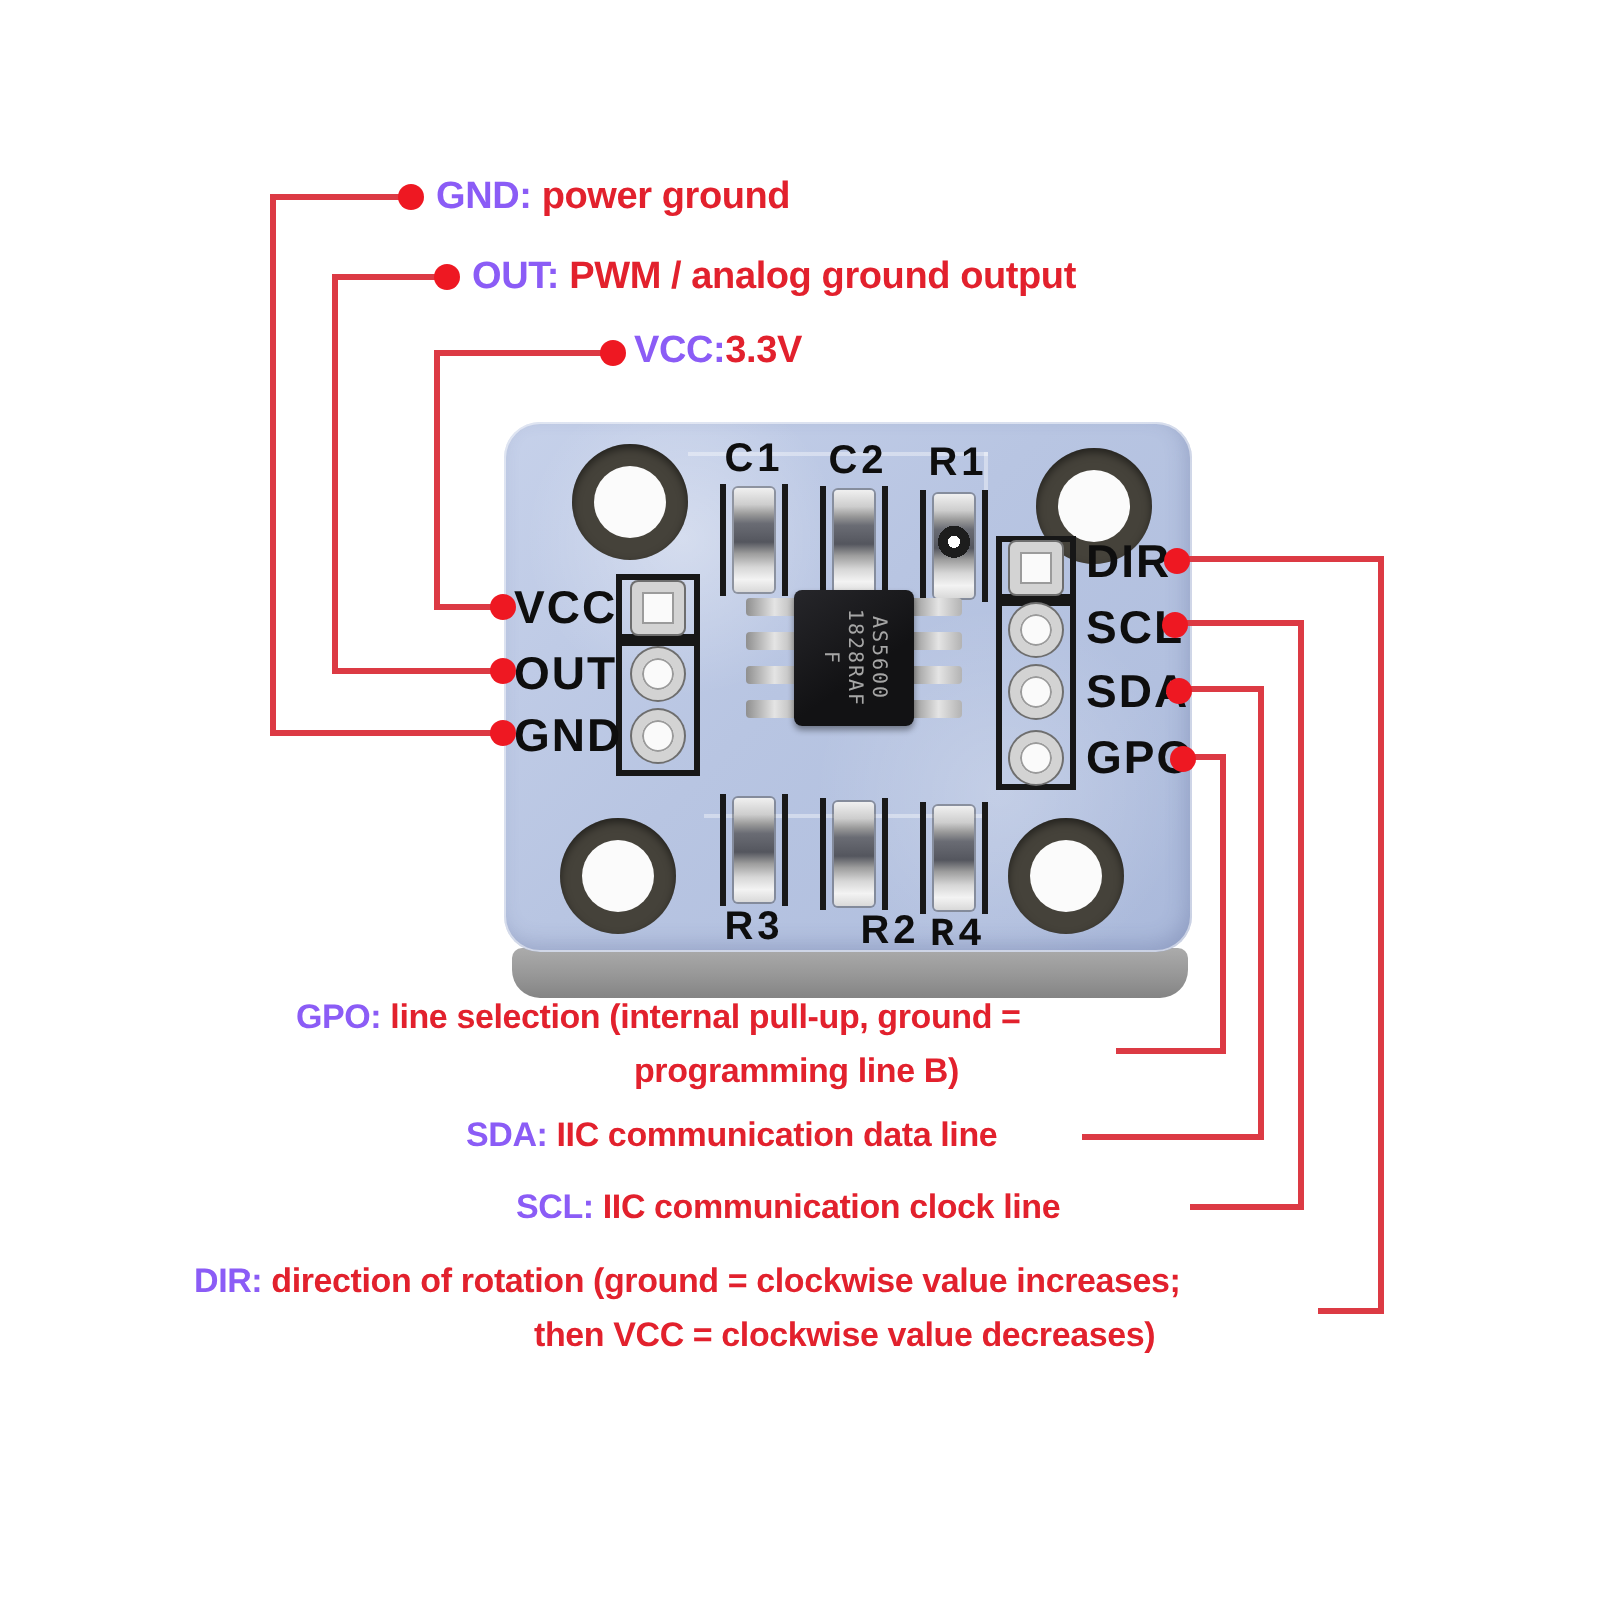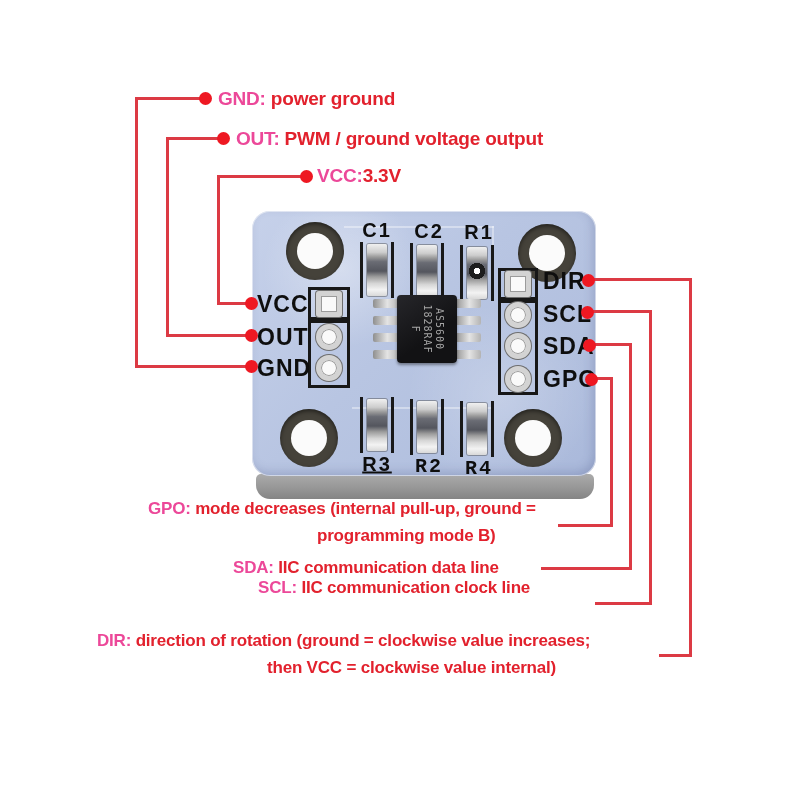--- a/index.html
+++ b/index.html
@@ -4,21 +4,21 @@
 <style>
   * { box-sizing: border-box; margin: 0; padding: 0; }
   html,body { background:#ffffff; }
   body { width:800px; height:800px; position:relative; overflow:hidden;
          font-family:"Liberation Sans", sans-serif; }
 
   
   .ann { position:absolute; white-space:nowrap; font-weight:bold;
          font-size:19px; letter-spacing:-0.2px; transform:translateY(-50%); }
   .ann.small { font-size:17px; letter-spacing:-0.2px; }
-  .ann .pin  { color:#ec4899;margin-top:32px; }
+  .ann .pin  { color:#8b5cf6;margin-top:32px; }
   .ann .desc { color:#e2212d; }
 
   
   .hl, .vl { position:absolute; background:#dc3a44; }
   .hl { height:3px; } .vl { width:3px; }
   .dot { position:absolute; width:13px; height:13px; border-radius:50%;
          background:#ee1822; z-index:6; }
 
   
   .pcb { position:absolute; left:252px; top:211px; width:344px; height:290px; }
@@ -127,22 +127,22 @@
 
   <div class="smdwrap" style="left:108px; top:186px;">
       <div class="smd"></div>
     </div>
   <div class="smdwrap" style="left:158px; top:188px;">
       <div class="smd"></div>
     </div>
   <div class="smdwrap" style="left:208px; top:190px;">
       <div class="smd"></div>
     </div>
-  <div class="complabel" style="left:104px; top:253px;text-decoration:underline;">R3</div>
-  <div class="complabel" style="left:156px; top:255px;font-family:Liberation Mono, monospace;">R2</div>
+  <div class="complabel" style="left:104px; top:253px;">R3</div>
+  <div class="complabel" style="left:172px; top:255px;">R2</div>
   <div class="complabel" style="left:206px; top:257px;font-family:Liberation Mono, monospace;">R4</div>
 
   <div class="chip">
     <div class="cpin" style="left:0; top:4px;"></div>
     <div class="cpin" style="left:0; top:21px;"></div>
     <div class="cpin" style="left:0; top:38px;"></div>
     <div class="cpin" style="left:0; top:55px;"></div>
     <div class="cpin" style="left:82px; top:4px;"></div>
     <div class="cpin" style="left:82px; top:21px;"></div>
     <div class="cpin" style="left:82px; top:38px;"></div>
@@ -193,39 +193,39 @@
 
 <div class="dot" style="left:585px; top:373px;"></div>
 <div class="hl" style="left:592px; top:377px; width:21px;"></div>
 <div class="vl" style="left:610px; top:377px; height:150px;"></div>
 <div class="hl" style="left:558px; top:524px; width:55px;"></div>
 
 <div class="ann" style="left:218px; top:99px;">
   <span class="pin">GND:</span><span class="desc"> power ground</span>
 </div>
 <div class="ann" style="left:236px; top:139px;">
-  <span class="pin">OUT:</span><span class="desc"> PWM / ground voltage output</span>
+  <span class="pin">OUT:</span><span class="desc"> PWM / analog ground output</span>
 </div>
 <div class="ann" style="left:317px; top:176px;">
   <span class="pin">VCC:</span><span class="desc">3.3V</span>
 </div>
 
 <div class="ann small" style="left:148px; top:509px;">
-  <span class="pin">GPO:</span><span class="desc"> mode decreases (internal pull-up, ground =</span>
+  <span class="pin">GPO:</span><span class="desc"> line selection (internal pull-up, ground =</span>
 </div>
 <div class="ann small" style="left:317px; top:536px;">
-  <span class="desc">programming mode B)</span>
+  <span class="desc">programming line B)</span>
 </div>
 
 <div class="ann small" style="left:233px; top:568px;">
   <span class="pin">SDA:</span><span class="desc"> IIC communication data line</span>
 </div>
 
-<div class="ann small" style="left:258px; top:588px;">
+<div class="ann small" style="left:258px; top:604px;">
   <span class="pin">SCL:</span><span class="desc"> IIC communication clock line</span>
 </div>
 
 <div class="ann small" style="left:97px; top:641px;text-align:right;">
   <span class="pin">DIR:</span><span class="desc"> direction of rotation (ground = clockwise value increases;</span>
 </div>
 <div class="ann small" style="left:267px; top:668px;">
-  <span class="desc">then VCC = clockwise value internal)</span>
+  <span class="desc">then VCC = clockwise value decreases)</span>
 </div>
 
 </body></html>

